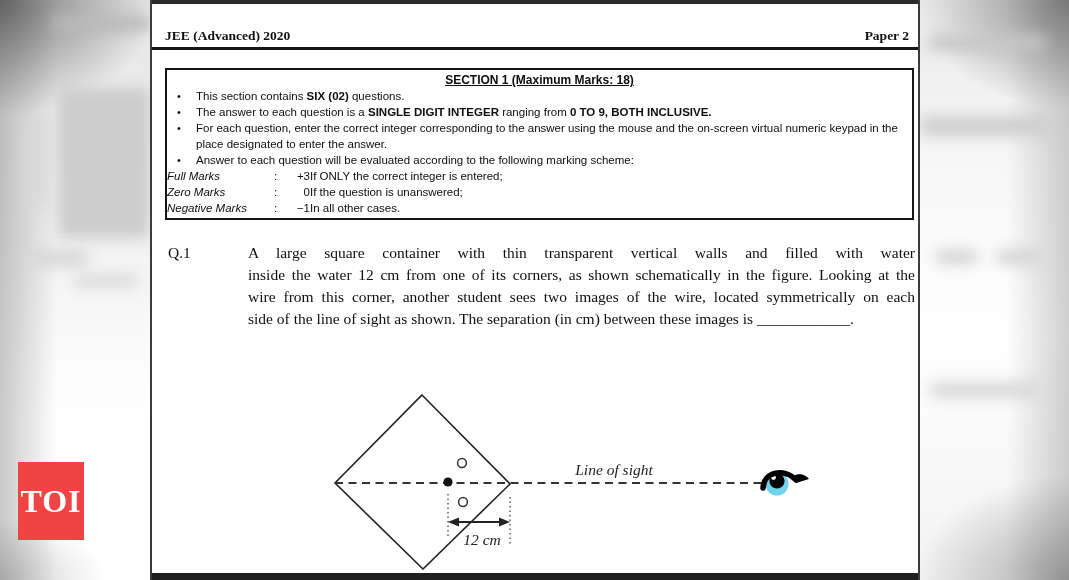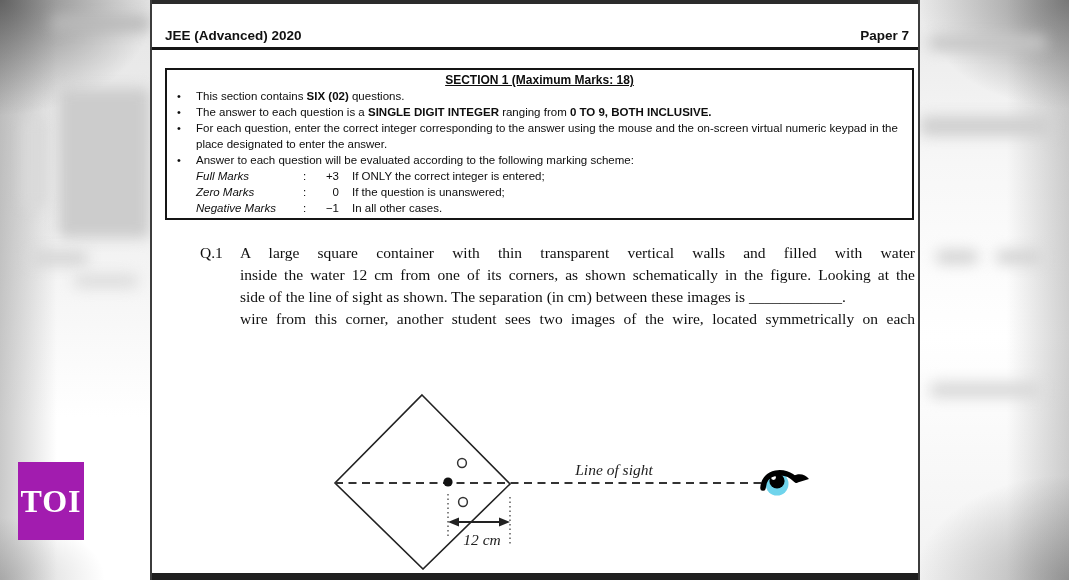--- a/index.html
+++ b/index.html
@@ -27,48 +27,48 @@
 
   
   .doc {
     position:absolute; left:150px; top:0; width:770px; height:580px; background:#fff;
     border-left:2px solid #3c3c3c; border-right:2px solid #3c3c3c; color:#111;
   }
   .doc-top-bar { position:absolute; top:0; left:0; right:0; height:4px; background:#2b2b2b; }
   .doc-bottom-bar { position:absolute; bottom:0; left:0; right:0; height:7px; background:#1f1f1f; }
 
   .doc-header { position:absolute; top:28px; left:13px; right:9px; height:16px;
-    font-weight:bold; font-size:13.5px; font-family:Liberation Sans, sans-serif; }
+    font-weight:bold; font-size:13.5px; font-family:Liberation Serif, serif; }
   .doc-header .hl { float:left; } .doc-header .hr { float:right; }
   .header-rule { position:absolute; top:47px; left:0; right:0; height:2.5px; background:#151515; }
 
   
   .section-box {
     position:absolute; top:68px; left:13px; width:749px; height:152px;
     border:2px solid #151515; font-family:"Liberation Sans", sans-serif;
     font-size:11.5px; line-height:16px; color:#0d0d0d; padding-top:2px;
   }
   .box-title { text-align:center; font-weight:bold; font-size:12px; text-decoration:underline; }
   .bullet { display:flex; padding:0 8px 0 10px; }
   .bullet .dot { width:19px; flex:none; font-size:11px; }
   .bullet .bt { flex:1; }
   b.seg { font-weight:bold; }
   .u { }
-  .mark-row { display:flex; padding-left:29px; }
+  .mark-row { display:flex; }
   .mark-label { font-style:italic; width:107px; flex:none; }
   .mark-colon { width:14px; flex:none; }
   .mark-value { width:22px; flex:none; text-align:right; }
-  .mark-desc { margin-left:13px; }
+  .mark-desc { }
 
   
   .question { position:absolute; top:242px; left:16px; width:747px; display:flex;
     font-size:15.5px; color:#0f0f0f; }
-  .q-num { width:40px; flex:none; line-height:22px;margin-left:32px; }
+  .q-num { width:40px; flex:none; line-height:22px; }
   .q-body { width:707px; }
-  .q-line { text-align:justify; text-align-last:justify; line-height:22px; }
+  .q-line { text-align:justify; text-align-last:justify; line-height:22px;margin-left:40px; }
   .q-line.last { text-align-last:left; }
   .bigparen { font-size:27px; font-weight:400; vertical-align:-6px; }
   .frac { display:inline-flex; flex-direction:column; align-items:center;
     font-size:11px; line-height:1.15; vertical-align:-7px; margin:0 1px; }
   .frac .num { border-bottom:1px solid #111; padding:0 2px; }
 
   
   .fig { position:absolute; left:0; top:388px; }
 
   
@@ -95,21 +95,21 @@
     <div class="blob" style="left:16px; top:250px; width:42px; height:14px; background:#d2d2d2;"></div>
     <div class="blob" style="left:76px; top:250px; width:46px; height:14px; background:#d2d2d2;"></div>
     <div class="blob" style="left:10px; top:382px; width:112px; height:16px; background:#d8d8d8;"></div>
   </div>
 
   <div class="doc">
     <div class="doc-top-bar"></div>
 
     <div class="doc-header">
       <span class="hl">JEE (Advanced) 2020</span>
-      <span class="hr">Paper 7</span>
+      <span class="hr">Paper 2</span>
     </div>
     <div class="header-rule"></div>
 
     <div class="section-box">
       <div class="box-title">SECTION 1 (Maximum Marks: 18)</div>
 
       <div class="bullet">
         <span class="dot">•</span>
         <span class="bt"><span>This section contains </span><b class="seg">SIX (02)</b><span> questions.</span></span>
       </div>
@@ -147,22 +147,22 @@
         <span class="mark-value">−1</span>
         <span class="mark-desc">In all other cases.</span>
       </div>
     </div>
 
     <div class="question">
       <div class="q-num">Q.1</div>
       <div class="q-body">
         <div class="q-line">A large square container with thin transparent vertical walls and filled with water</div>
         <div class="q-line">inside the water 12 cm from one of its corners, as shown schematically in the figure. Looking at the</div>
+        <div class="q-line">wire from this corner, another student sees two images of the wire, located symmetrically on each</div>
         <div class="q-line last">side of the line of sight as shown. The separation (in cm) between these images is ____________.</div>
-        <div class="q-line">wire from this corner, another student sees two images of the wire, located symmetrically on each</div>
       </div>
     </div>
 
     <svg class="fig" width="770" height="182" viewBox="0 0 770 182">
 
       <polygon points="270,7 358,96 271,181 183,95" fill="none" stroke="#222" stroke-width="1.6"></polygon>
 
       <line x1="183" y1="95" x2="610" y2="95" stroke="#333" stroke-width="2.2" stroke-dasharray="8 5.5"></line>
       <text x="462" y="87" text-anchor="middle" font-family="Liberation Serif, serif" font-style="italic" font-size="15.5" fill="#222">Line of sight</text>
 
@@ -185,16 +185,16 @@
         <circle cx="625" cy="93" r="7.6" fill="#000"></circle>
         <circle cx="621.5" cy="89.5" r="2.4" fill="#fff"></circle>
         <path d="M 611 100 C 612 83, 633 80, 644 92" fill="none" stroke="#000" stroke-width="5.5" stroke-linecap="round"></path>
         <path d="M 641 88 C 647 85, 653 86, 657 91 L 644 95 Z" fill="#000"></path>
       </g>
     </svg>
 
     <div class="doc-bottom-bar"></div>
   </div>
 
-  <div class="toi" style="background: #a21caf; color: rgb(255, 255, 255);">
+  <div class="toi" style="background: #ef4444; color: rgb(255, 255, 255);">
     <span>TOI</span>
   </div>
 </div>
 
 </body></html>

